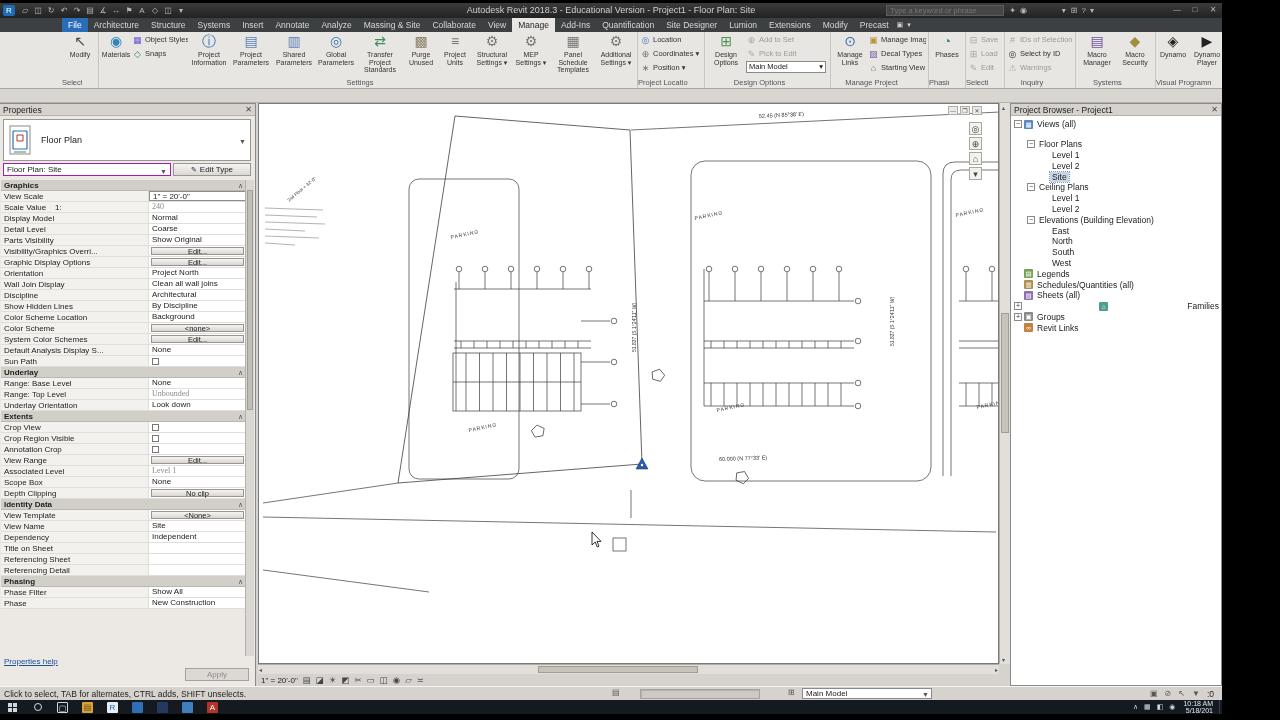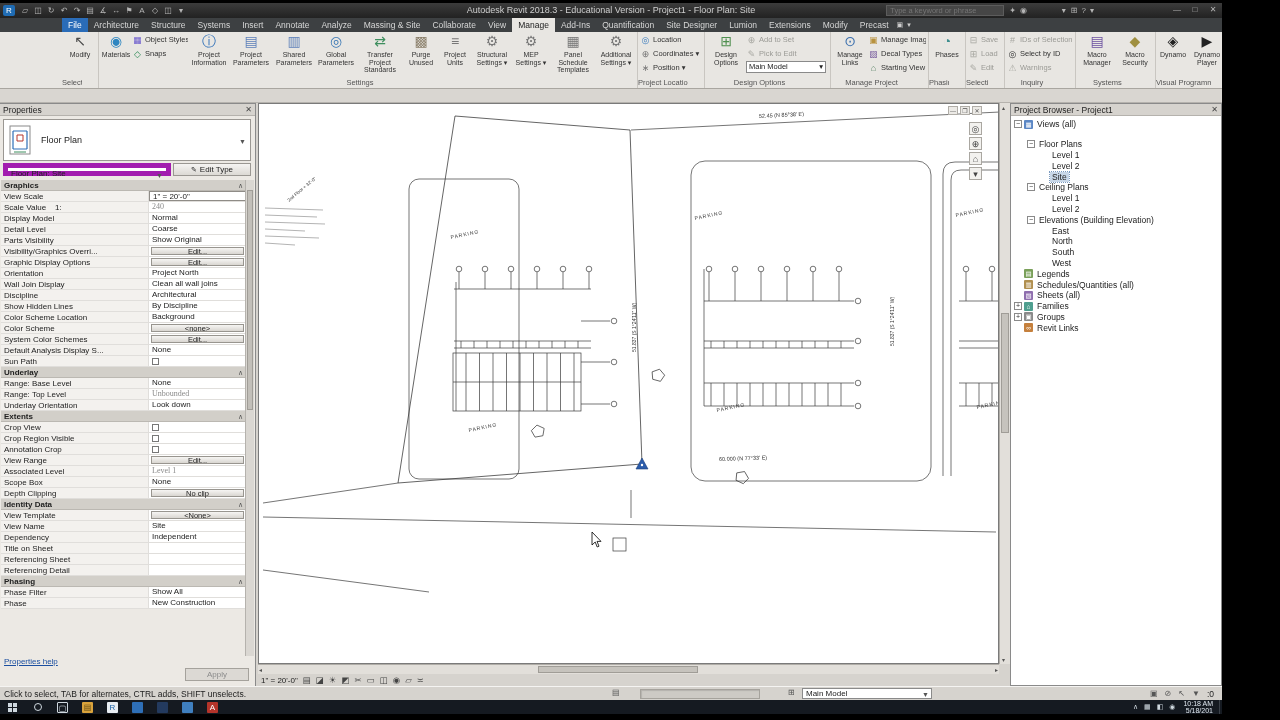--- a/index.html
+++ b/index.html
@@ -44,21 +44,21 @@
   .optionsbar{position:absolute;top:86px;left:0;width:100%;height:14px;background:#d9d6d1;border-bottom:1px solid #b5b2ad;}
 
   
   .props{position:absolute;left:0;top:100px;width:256px;height:583px;background:#ece9e4;border-right:1px solid #8a8a8a;border-top:1px solid #8a8a8a;overflow:hidden;}
   .phead{height:12px;background:#d6d3ce;font-size:8.5px;line-height:12px;padding-left:3px;color:#222;position:relative;border-bottom:1px solid #b5b2ad;}
   .phead .x{position:absolute;right:3px;top:0;font-size:8px;color:#444;}
   .typebox{position:absolute;left:3px;top:15px;width:248px;height:42px;background:#fff;border:1px solid #9a9792;display:flex;align-items:center;}
   .typebox .tlab{font-size:9px;margin-left:8px;color:#222;}
   .typebox .arr{position:absolute;right:4px;top:18px;font-size:7px;color:#555;}
   .selrow{position:absolute;left:3px;top:59px;width:248px;height:13px;display:flex;}
-  .instcombo{flex:1;background:#fff;border:5px solid #a21caf;font-size:8px;line-height:11px;padding:0 3px;position:relative;color:#222;}
+  .instcombo{flex:1;background:#fff;border:1px solid #a21caf;font-size:8px;line-height:11px;padding:0 3px;position:relative;color:#222;}
   .instcombo .arr{position:absolute;right:3px;top:2px;font-size:7px;color:#555;}
   .edittype{width:78px;margin-left:2px;background:linear-gradient(#f5f4f2,#dcd9d4);border:1px solid #9a9792;font-size:8px;display:flex;align-items:center;justify-content:center;gap:3px;color:#222;}
   .pgrid{position:absolute;left:1px;top:76px;width:245px;}
   .prow{display:flex;height:11px;border-bottom:1px solid #e0dedb;background:#fff;}
   .plab{width:148px;font-size:8px;line-height:11px;padding-left:3px;color:#222;background:#f3f1ee;border-right:1px solid #e0dedb;white-space:pre;overflow:hidden;flex:none;}
   .pval{flex:1;font-size:8px;line-height:10px;padding-left:3px;white-space:nowrap;overflow:hidden;position:relative;color:#222;}
   .pval.combo{border:1px solid #8f8c87;}
   .psec{background:#d2cfc9;font-weight:bold;font-size:8px;line-height:11px;padding-left:3px;position:relative;border-bottom:1px solid #bbb8b2;height:11px;color:#222;}
   .psec .ch{position:absolute;right:3px;top:0;font-weight:normal;font-size:7px;color:#555;}
   .pbtn{position:absolute;left:2px;right:2px;top:1px;bottom:1px;background:linear-gradient(#f6f5f3,#d9d6d1);border:1px solid #98958f;font-size:7.5px;line-height:7px;text-align:center;color:#222;}
@@ -855,21 +855,21 @@
           <div class="trow" style="padding-left: 3px;">
             <span class="expsp"></span>
             <span class="ticn" style="background: rgb(176, 143, 79);">▥</span>
             <span class="tlab">Schedules/Quantities (all)</span>
           </div>
           <div class="trow" style="padding-left: 3px;">
             <span class="expsp"></span>
             <span class="ticn" style="background: rgb(143, 111, 174);">▧</span>
             <span class="tlab">Sheets (all)</span>
           </div>
-          <div class="trow" style="padding-left: 3px;">
+          <div class="trow" style="padding-left: 3px; justify-content: space-between;">
             <span class="exp">+</span>
             <span class="ticn" style="background: rgb(79, 159, 143);">⌂</span>
             <span class="tlab">Families</span>
           </div>
           <div class="trow" style="padding-left: 3px;">
             <span class="exp">+</span>
             <span class="ticn" style="background: rgb(138, 138, 138);">▣</span>
             <span class="tlab">Groups</span>
           </div>
           <div class="trow" style="padding-left: 3px;">

